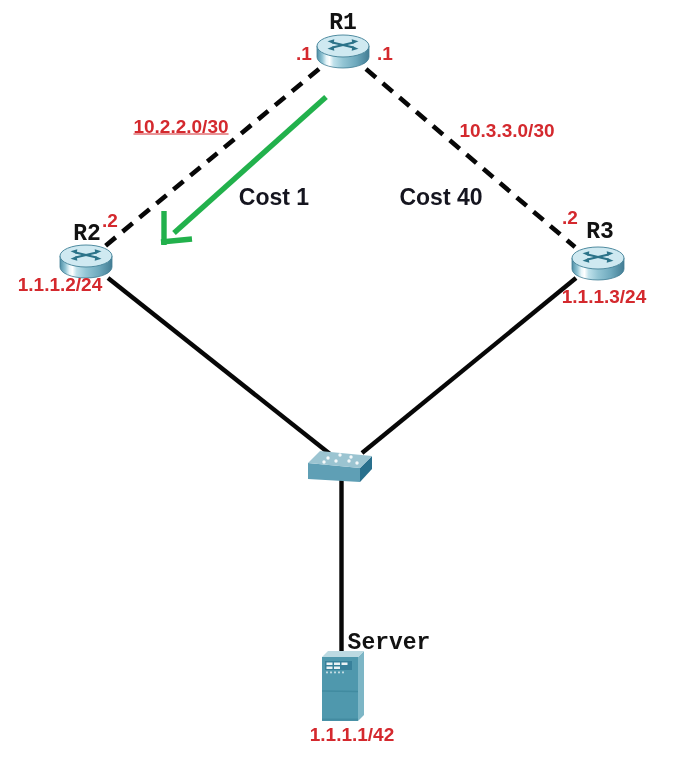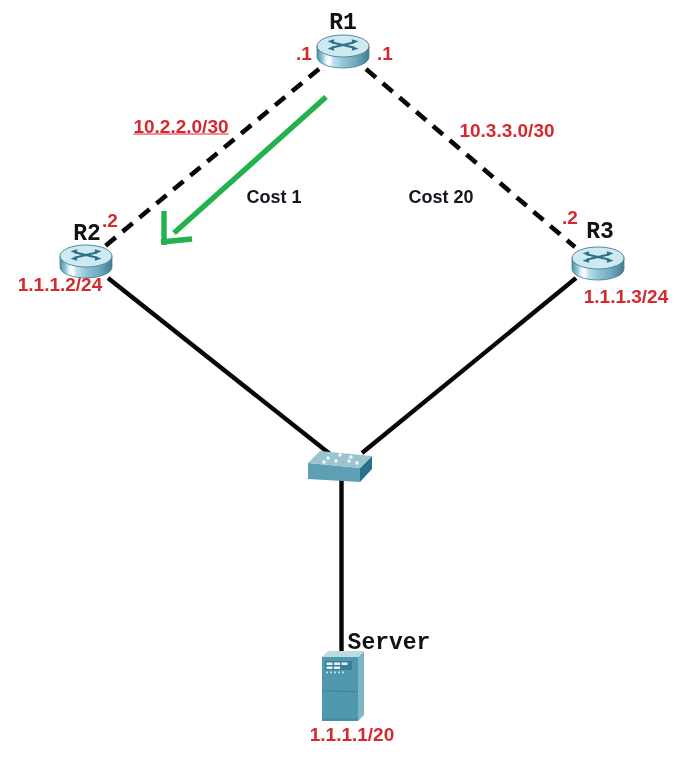--- a/index.html
+++ b/index.html
@@ -14,21 +14,21 @@
   .lbl{
     position:absolute;
     transform:translate(-50%,-50%);
     font-weight:bold;
     white-space:nowrap;
     line-height:1;
     z-index:5;
   }
   .lbl.red{color:#d4292e;font-size:19px;}
   .lbl.black{color:#121212;font-size:23px;font-family:Liberation Mono, monospace;}
-  .lbl.cost{color:#15151f;font-size:18px;}
+  .lbl.cost{color:#15151f;font-size:23px;}
   .dashed{stroke:#070707;stroke-width:4.6;stroke-dasharray:13 9;}
   .wire{stroke:#070707;stroke-width:4.4;}
   .garrow{stroke:#22b14c;stroke-width:5.4;stroke-linecap:butt;}
 </style>
 </head>
 <body>
 
 <div id="stage">
 
   <svg id="net-svg" width="696" height="770" viewBox="0 0 696 770">
@@ -120,26 +120,26 @@
   </svg>
 
   <div class="lbl black" style="left:343px;top:23px;">R1</div>
   <div class="lbl red" style="left:304px;top:53px;">.1</div>
   <div class="lbl red" style="left:385px;top:53px;">.1</div>
 
   <div class="lbl red" style="left:181px;top:126px;text-decoration:underline;">10.2.2.0/30</div>
   <div class="lbl red" style="left:507px;top:118px;margin-top:12px;">10.3.3.0/30</div>
 
   <div class="lbl cost" style="left:274px;top:197px;">Cost 1</div>
-  <div class="lbl cost" style="left:441px;top:197px;">Cost 20</div>
+  <div class="lbl cost" style="left:441px;top:197px;">Cost 40</div>
 
   <div class="lbl red" style="left:110px;top:220px;">.2</div>
   <div class="lbl black" style="left:87px;top:234px;text-align:center;">R2</div>
   <div class="lbl red" style="left:60px;top:284px;">1.1.1.2/24</div>
 
   <div class="lbl red" style="left:570px;top:217px;">.2</div>
   <div class="lbl black" style="left:600px;top:232px;text-align:center;">R3</div>
-  <div class="lbl red" style="left:626px;top:296px;">1.1.1.3/24</div>
+  <div class="lbl red" style="left:604px;top:296px;">1.1.1.3/24</div>
 
   <div class="lbl black" style="left:389px;top:643px;text-align:right;">Server</div>
-  <div class="lbl red" style="left:352px;top:734px;">1.1.1.1/20</div>
+  <div class="lbl red" style="left:352px;top:734px;">1.1.1.1/42</div>
 
 </div>
 
 </body></html>

